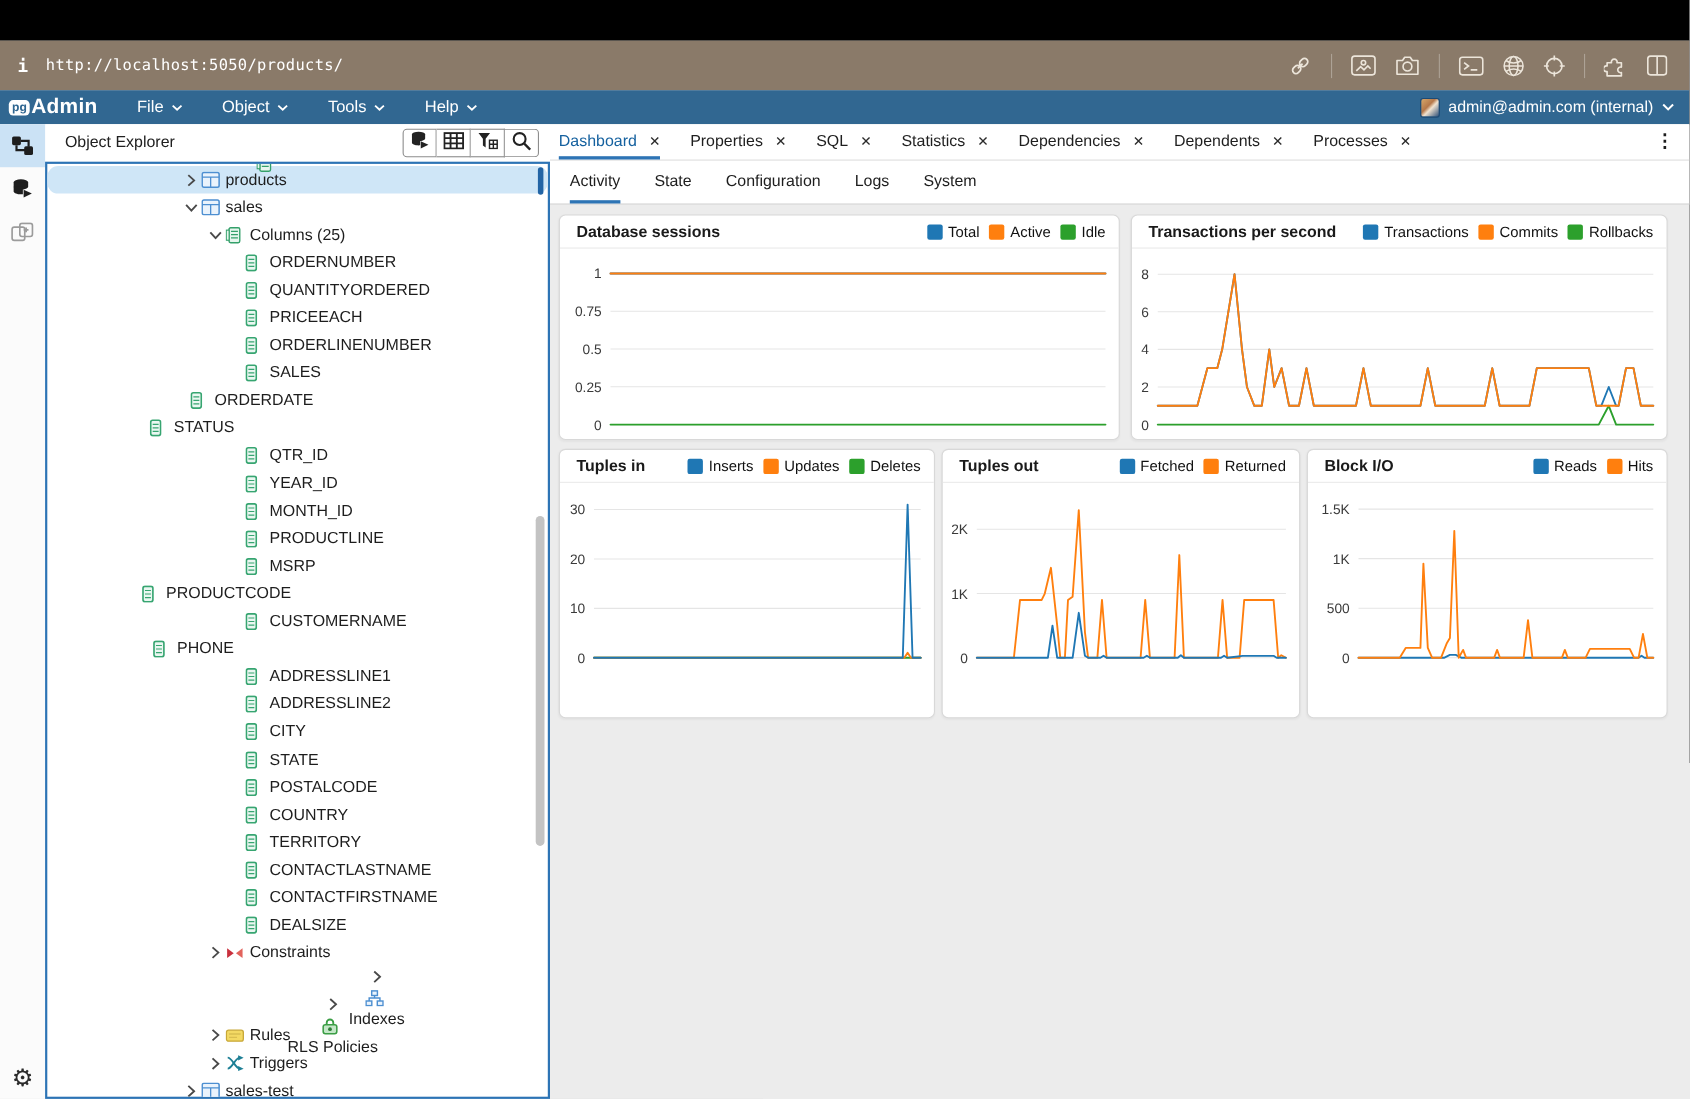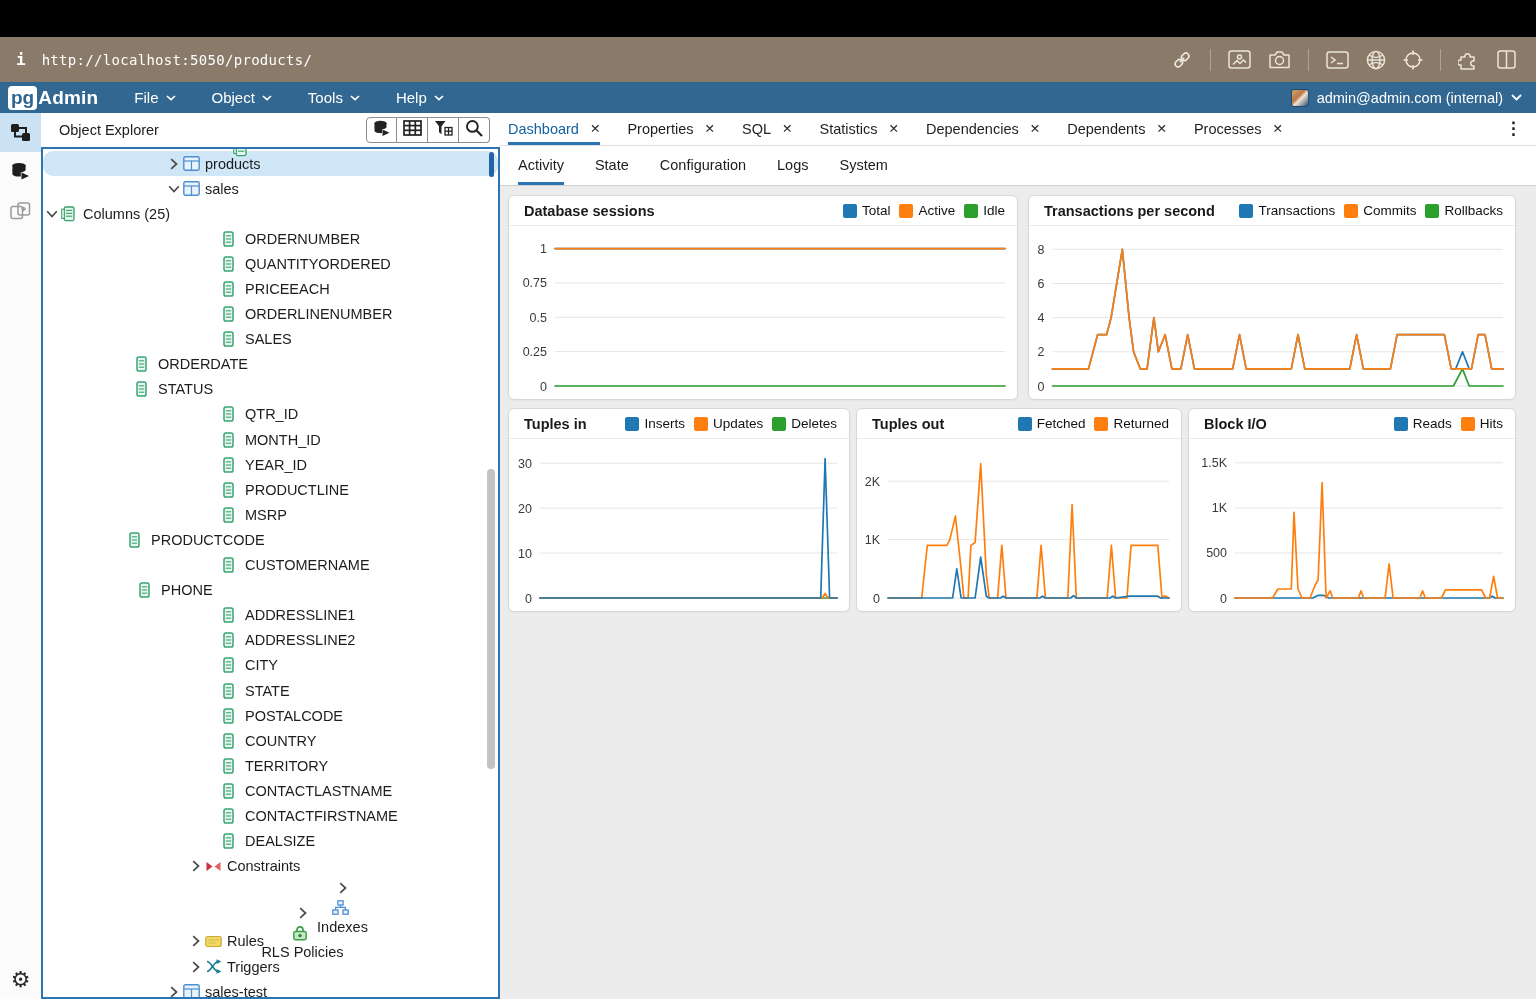--- a/index.html
+++ b/index.html
@@ -11,21 +11,21 @@
   .urlbar { height:45px; background:#8a7a69; display:flex; align-items:center; padding:0 20px 0 16px; gap:16px; }
   .info-i { color:#fff; font-family:"DejaVu Sans Mono", monospace; font-weight:bold; font-size:16px; }
   .url { color:#fff; font-family:"DejaVu Sans Mono", monospace; font-size:14px; letter-spacing:.3px; }
   .chrome-icons { margin-left:auto; display:flex; align-items:center; gap:17px; }
   .chrome-icons svg { display:block; }
   .csep { width:1px; height:22px; background:rgba(255,255,255,.3); }
 
   
   .menubar { height:31px; background:#316791; display:flex; align-items:center; padding-left:8px; color:#fff; }
   .logo { display:flex; align-items:center; margin-right:36px; }
-  .logo-pg { background:#fff; color:#2e6590; font-weight:bold; font-size:19px; border-radius:4px; padding:1px 3px; margin-right:1px; }
+  .logo-pg { background:#fff; color:#2e6590; font-weight:bold; font-size:11px; border-radius:4px; padding:1px 3px; margin-right:1px; }
   .logo-admin { font-weight:bold; font-size:19px; letter-spacing:.2px; }
   .menus { display:flex; gap:36px; }
   .menu-item { display:flex; align-items:center; gap:7px; font-size:15px; cursor:default; }
   .user { margin-left:auto; margin-right:14px; display:flex; align-items:center; gap:8px; font-size:14.5px; }
   .avatar { width:18px; height:18px; border-radius:3px; background:linear-gradient(135deg,#d8a86a 0%,#b5784a 40%,#f2e3cf 55%,#2d4f78 100%); border:1px solid #1d4a74; }
 
   
   .workspace { display:flex; height:886px; position:relative; }
   .rail { width:41px; background:#fbfbfb; display:flex; flex-direction:column; position:relative; }
   .rail-item { height:39px; display:flex; align-items:center; justify-content:center; }
@@ -56,21 +56,21 @@
   .tab.active { color:#15619f; border-bottom-color:#2d74b5; }
   .tab .x { font-size:12.5px; color:#2b2b2b; }
   .kebab { position:absolute; right:14px; top:5px; font-size:17px; color:#1d1d1d; font-weight:bold; }
   .subtabbar { height:40px; background:#fff; border-bottom:1px solid #cfcfcf; display:flex; align-items:stretch; gap:31px; padding-left:18px; }
   .subtab { display:flex; align-items:center; font-size:14.5px; color:#1d1d1d; border-bottom:3px solid transparent; padding-top:2px; }
   .subtab.active { border-bottom-color:#2d74b5; }
 
   .content { flex:1; padding:9px 20px 24px 8px;border-radius:11px; }
   .cards-row { display:grid; gap:10px; margin-bottom:8px; }
   .row1 { grid-template-columns:510px 1fr; height:205px; }
-  .row2 { grid-template-columns:342px 326px 1fr; gap:6px; height:204px; }
+  .row2 { grid-template-columns:342px 326px 1fr; gap:6px; height:245px; }
   .card { background:#fff; border:1px solid #d8d8d8; border-radius:6px; display:flex; flex-direction:column; overflow:hidden; box-shadow:0 1px 2px rgba(0,0,0,.04); }
   .card-header { height:30px; display:flex; align-items:center; padding:0 12px 0 15px; border-bottom:1px solid #eaeaea; }
   .card-title { font-weight:bold; font-size:14.5px; color:#1a1a1a; }
   .legend { margin-left:auto; display:flex; align-items:center; gap:9px; font-size:13.5px; color:#111; }
   .legend-item { display:flex; align-items:center; gap:5px; }
   .sw { width:14px; height:14px; border-radius:2px; display:inline-block; }
   .chart { flex:1; position:relative; }
   .chart svg { position:absolute; left:0; top:0; }
 </style>
 </head>
@@ -277,21 +277,21 @@
               </span>
               <span class="ticon">
                 <svg width="17" height="15" viewBox="0 0 17 15">
                   <rect x="0.8" y="0.8" width="15.4" height="13.4" rx="1.6" fill="#eaf3fc" stroke="#4d8fd1" stroke-width="1.4"></rect>
                   <line x1="0.8" y1="5" x2="16.2" y2="5" stroke="#4d8fd1" stroke-width="1.2"></line>
                   <line x1="8.5" y1="5" x2="8.5" y2="14" stroke="#4d8fd1" stroke-width="1.2"></line>
                 </svg>
               </span>
               <span>sales</span>
             </div>
-            <div class="tree-row" style="">
+            <div class="tree-row" style="padding-left: 144px;">
               <span class="chev">
                 <svg width="12" height="8" viewBox="0 0 12 8">
                   <polyline points="1.2,1.2 6,6.5 10.8,1.2" fill="none" stroke="#4a4a4a" stroke-width="1.7"></polyline>
                 </svg>
               </span>
               <span class="ticon">
                 <svg width="14" height="16" viewBox="0 0 14 16">
                   <rect x="3.2" y="1" width="9.8" height="13.6" rx="1.5" fill="#e7f6ee" stroke="#34a06a" stroke-width="1.3"></rect>
                   <line x1="5" y1="4.4" x2="11.3" y2="4.4" stroke="#34a06a" stroke-width="1.1"></line>
                   <line x1="5" y1="7.3" x2="11.3" y2="7.3" stroke="#34a06a" stroke-width="1.1"></line>
@@ -354,21 +354,21 @@
               <span class="ticon">
                 <svg width="11" height="16" viewBox="0 0 11 16">
                   <rect x="1" y="1" width="9" height="14" rx="1.8" fill="#eaf7f1" stroke="#37a571" stroke-width="1.5"></rect>
                   <line x1="2.8" y1="4.8" x2="8.2" y2="4.8" stroke="#37a571" stroke-width="1.1"></line>
                   <line x1="2.8" y1="8" x2="8.2" y2="8" stroke="#37a571" stroke-width="1.1"></line>
                   <line x1="2.8" y1="11.2" x2="8.2" y2="11.2" stroke="#37a571" stroke-width="1.1"></line>
                 </svg>
               </span>
               <span>SALES</span>
             </div>
-            <div class="tree-row" style="padding-left: 75px;">
+            <div class="tree-row" style="padding-left: 112px;">
               <span class="chev"></span>
               <span class="ticon">
                 <svg width="11" height="16" viewBox="0 0 11 16">
                   <rect x="1" y="1" width="9" height="14" rx="1.8" fill="#eaf7f1" stroke="#37a571" stroke-width="1.5"></rect>
                   <line x1="2.8" y1="4.8" x2="8.2" y2="4.8" stroke="#37a571" stroke-width="1.1"></line>
                   <line x1="2.8" y1="8" x2="8.2" y2="8" stroke="#37a571" stroke-width="1.1"></line>
                   <line x1="2.8" y1="11.2" x2="8.2" y2="11.2" stroke="#37a571" stroke-width="1.1"></line>
                 </svg>
               </span>
               <span>ORDERDATE</span>
@@ -400,33 +400,33 @@
             <div class="tree-row" style="padding-left: 162px;">
               <span class="chev"></span>
               <span class="ticon">
                 <svg width="11" height="16" viewBox="0 0 11 16">
                   <rect x="1" y="1" width="9" height="14" rx="1.8" fill="#eaf7f1" stroke="#37a571" stroke-width="1.5"></rect>
                   <line x1="2.8" y1="4.8" x2="8.2" y2="4.8" stroke="#37a571" stroke-width="1.1"></line>
                   <line x1="2.8" y1="8" x2="8.2" y2="8" stroke="#37a571" stroke-width="1.1"></line>
                   <line x1="2.8" y1="11.2" x2="8.2" y2="11.2" stroke="#37a571" stroke-width="1.1"></line>
                 </svg>
               </span>
+              <span>YEAR_ID</span>
+            </div>
+            <div class="tree-row" style="padding-left: 162px;">
+              <span class="chev"></span>
+              <span class="ticon">
+                <svg width="11" height="16" viewBox="0 0 11 16">
+                  <rect x="1" y="1" width="9" height="14" rx="1.8" fill="#eaf7f1" stroke="#37a571" stroke-width="1.5"></rect>
+                  <line x1="2.8" y1="4.8" x2="8.2" y2="4.8" stroke="#37a571" stroke-width="1.1"></line>
+                  <line x1="2.8" y1="8" x2="8.2" y2="8" stroke="#37a571" stroke-width="1.1"></line>
+                  <line x1="2.8" y1="11.2" x2="8.2" y2="11.2" stroke="#37a571" stroke-width="1.1"></line>
+                </svg>
+              </span>
               <span>MONTH_ID</span>
-            </div>
-            <div class="tree-row" style="padding-left: 162px;">
-              <span class="chev"></span>
-              <span class="ticon">
-                <svg width="11" height="16" viewBox="0 0 11 16">
-                  <rect x="1" y="1" width="9" height="14" rx="1.8" fill="#eaf7f1" stroke="#37a571" stroke-width="1.5"></rect>
-                  <line x1="2.8" y1="4.8" x2="8.2" y2="4.8" stroke="#37a571" stroke-width="1.1"></line>
-                  <line x1="2.8" y1="8" x2="8.2" y2="8" stroke="#37a571" stroke-width="1.1"></line>
-                  <line x1="2.8" y1="11.2" x2="8.2" y2="11.2" stroke="#37a571" stroke-width="1.1"></line>
-                </svg>
-              </span>
-              <span>YEAR_ID</span>
             </div>
             <div class="tree-row" style="padding-left: 162px;">
               <span class="chev"></span>
               <span class="ticon">
                 <svg width="11" height="16" viewBox="0 0 11 16">
                   <rect x="1" y="1" width="9" height="14" rx="1.8" fill="#eaf7f1" stroke="#37a571" stroke-width="1.5"></rect>
                   <line x1="2.8" y1="4.8" x2="8.2" y2="4.8" stroke="#37a571" stroke-width="1.1"></line>
                   <line x1="2.8" y1="8" x2="8.2" y2="8" stroke="#37a571" stroke-width="1.1"></line>
                   <line x1="2.8" y1="11.2" x2="8.2" y2="11.2" stroke="#37a571" stroke-width="1.1"></line>
                 </svg>

